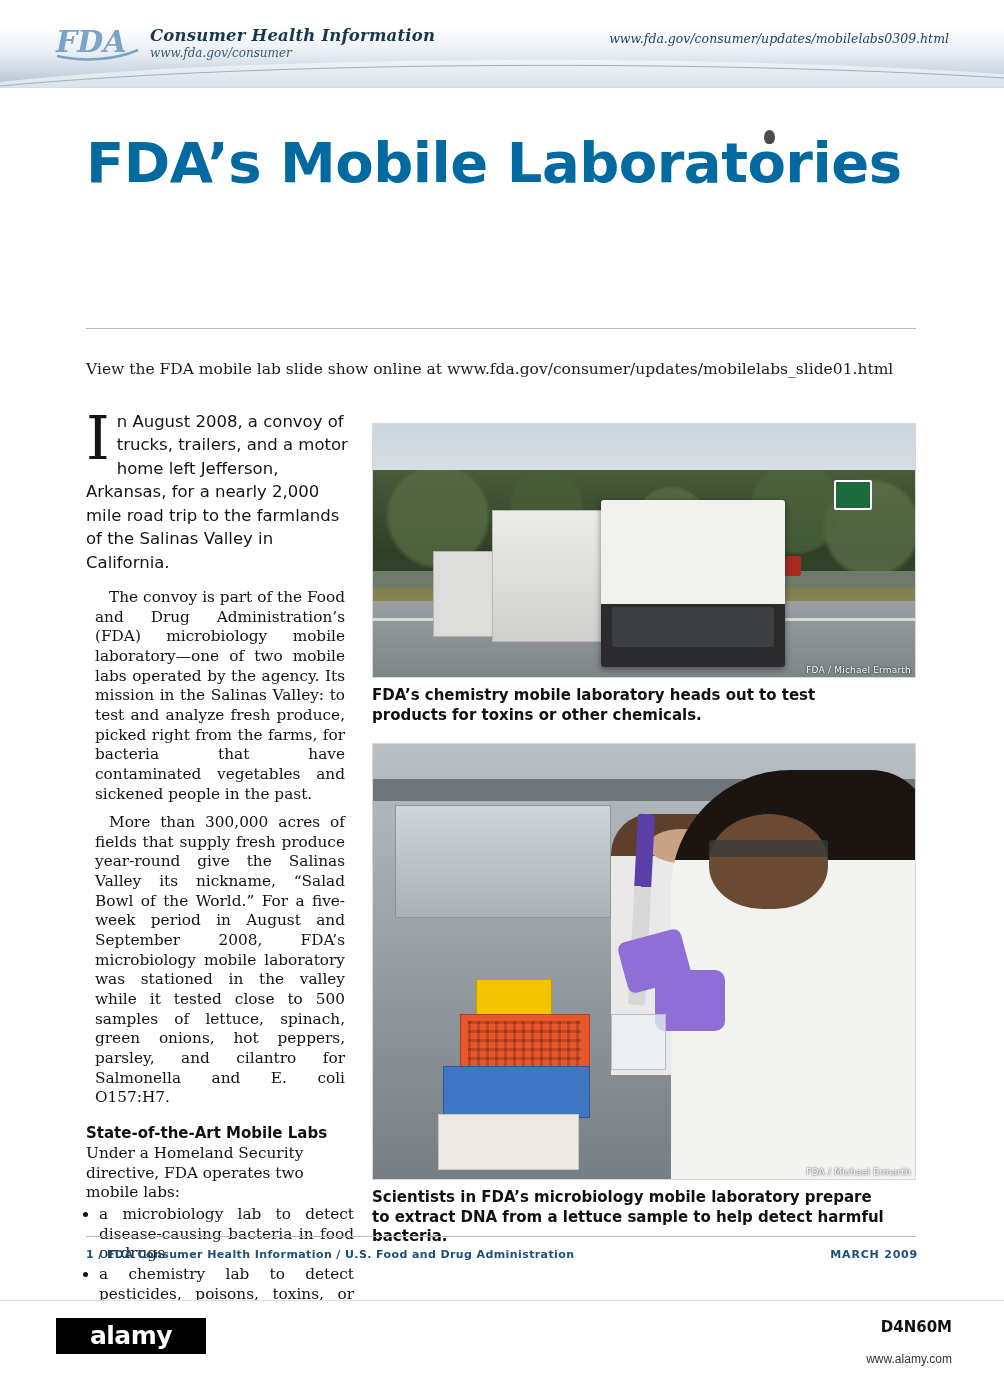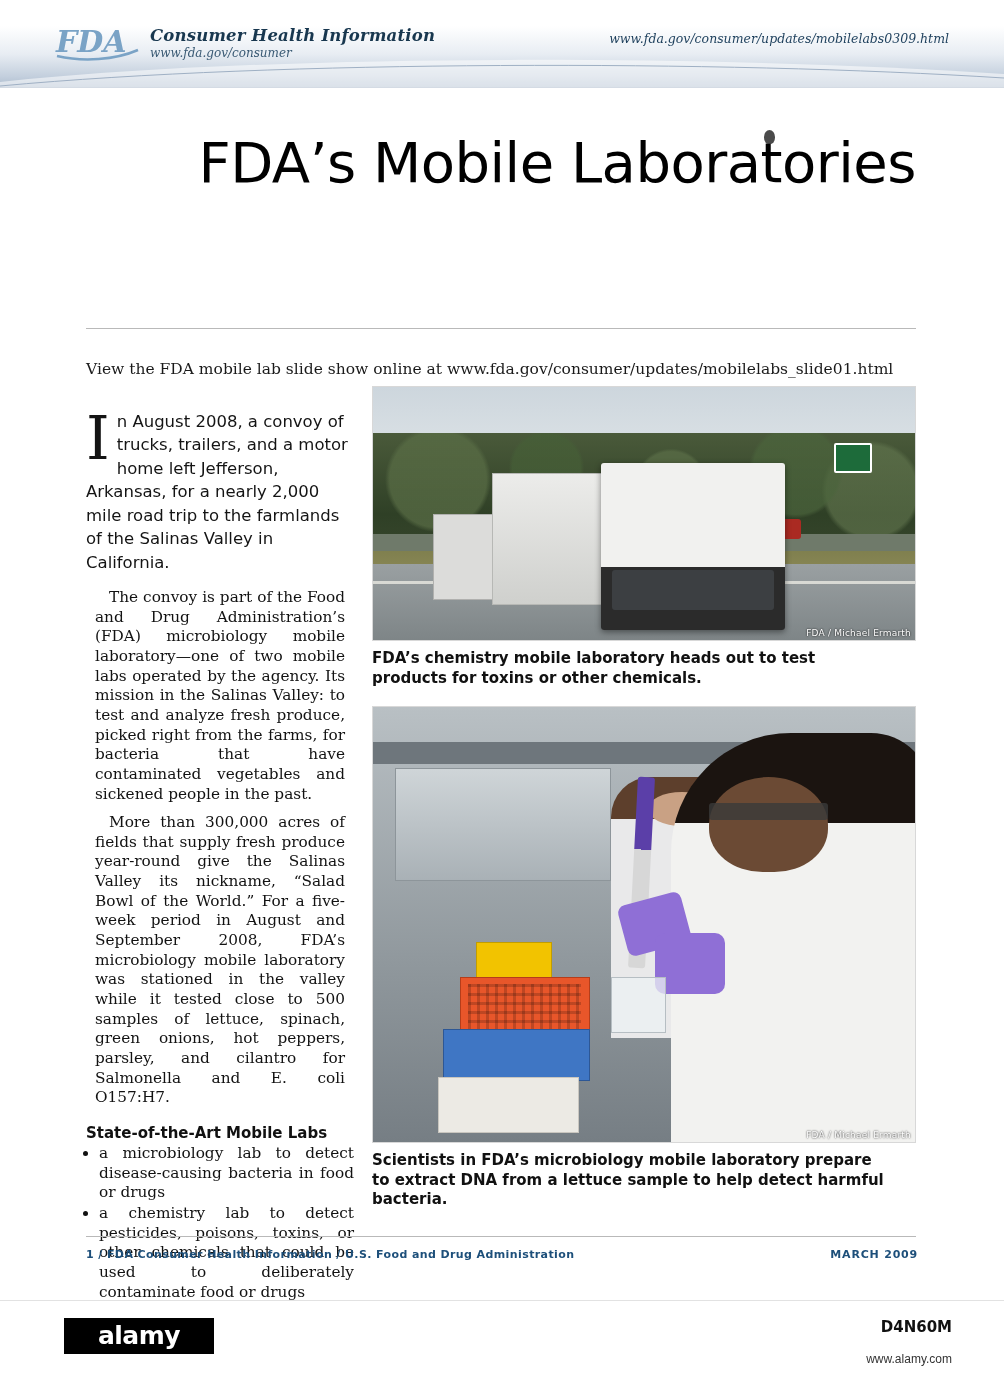--- a/index.html
+++ b/index.html
@@ -83,25 +83,24 @@
     font-family: "DejaVu Sans", sans-serif;
     font-size: 62px;
     font-weight: 400;
     color: #111111;
     line-height: 1.06;
     letter-spacing: -0.5px;
   }
   .headline .line2 {
     font-family: "DejaVu Sans", sans-serif;
     font-size: 56px;
-    font-weight: 400;
-    color: #000000;
+    font-weight: 700;
+    color: #0369a1;
     line-height: 1.12;
     letter-spacing: -0.5px;
-    text-align: right;
     margin-top: 10px;
   }
   .rule {
     position: absolute;
     left: 86px; top: 328px;
     width: 830px; height: 1px;
     background: #b9b9b9;
   }
   .slideshow-note {
     position: absolute;
@@ -165,21 +164,21 @@
     font-size: 15.3px;
     line-height: 1.285;
     color: #121212;
     text-align: justify;
   }
   ul.bullets li { margin-bottom: 1px; }
 
   
   .col-right {
     position: absolute;
-    left: 372px; top: 386px;
+    left: 372px; top: 423px;
     width: 516px;
   }
 
   .photo {
     position: relative;
     width: 544px;
     overflow: hidden;
     border: 1px solid #d8d8d8;
   }
   .photo .credit {
@@ -316,21 +315,21 @@
   
   .stock-bar {
     position: absolute;
     left: 0; top: 1300px;
     width: 1004px; height: 90px;
     background: #ffffff;
     border-top: 1px solid #e2e2e2;
   }
   .stock-logo {
     position: absolute;
-    left: 64px; top: 1318px;
+    left: 56px; top: 1318px;
     width: 150px; height: 36px;
     background: #000000;
     color: #ffffff;
     font-family: "DejaVu Sans", sans-serif;
     font-weight: bold;
     font-size: 25px;
     line-height: 36px;
     text-align: center;
     letter-spacing: -0.5px;
   }
@@ -398,20 +397,21 @@
       <span class="dropcap">I</span>
       <span>n August 2008, a convoy of trucks, trailers, and a motor home left Jefferson, Arkansas, for a nearly 2,000 mile road trip to the farmlands of the Salinas Valley in California.</span>
     </div>
 
     <div class="body-text">
       <p>The convoy is part of the Food and Drug Administration’s (FDA) microbiology mobile laboratory—one of two mobile labs operated by the agency. Its mission in the Salinas Valley: to test and analyze fresh produce, picked right from the farms, for bacteria that have contaminated vegetables and sickened people in the past.</p>
       <p>More than 300,000 acres of fields that supply fresh produce year-round give the Salinas Valley its nickname, “Salad Bowl of the World.” For a five-week period in August and September 2008, FDA’s microbiology mobile laboratory was stationed in the valley while it tested close to 500 samples of lettuce, spinach, green onions, hot peppers, parsley, and cilantro for Salmonella and E. coli O157:H7.</p>
     </div>
 
     <div class="subhead">State-of-the-Art Mobile Labs</div>
+    <div class="sub-intro">Under a Homeland Security directive, FDA operates two mobile labs:</div>
     <ul class="bullets">
       <li>a microbiology lab to detect disease-causing bacteria in food or drugs</li>
       <li>a chemistry lab to detect pesticides, poisons, toxins, or other chemicals that could be used to deliberately contaminate food or drugs</li>
     </ul>
   </div>
 
   <div class="col-right">
 
     <div class="photo" id="photo-highway">
       <div class="hw-sky"></div>

